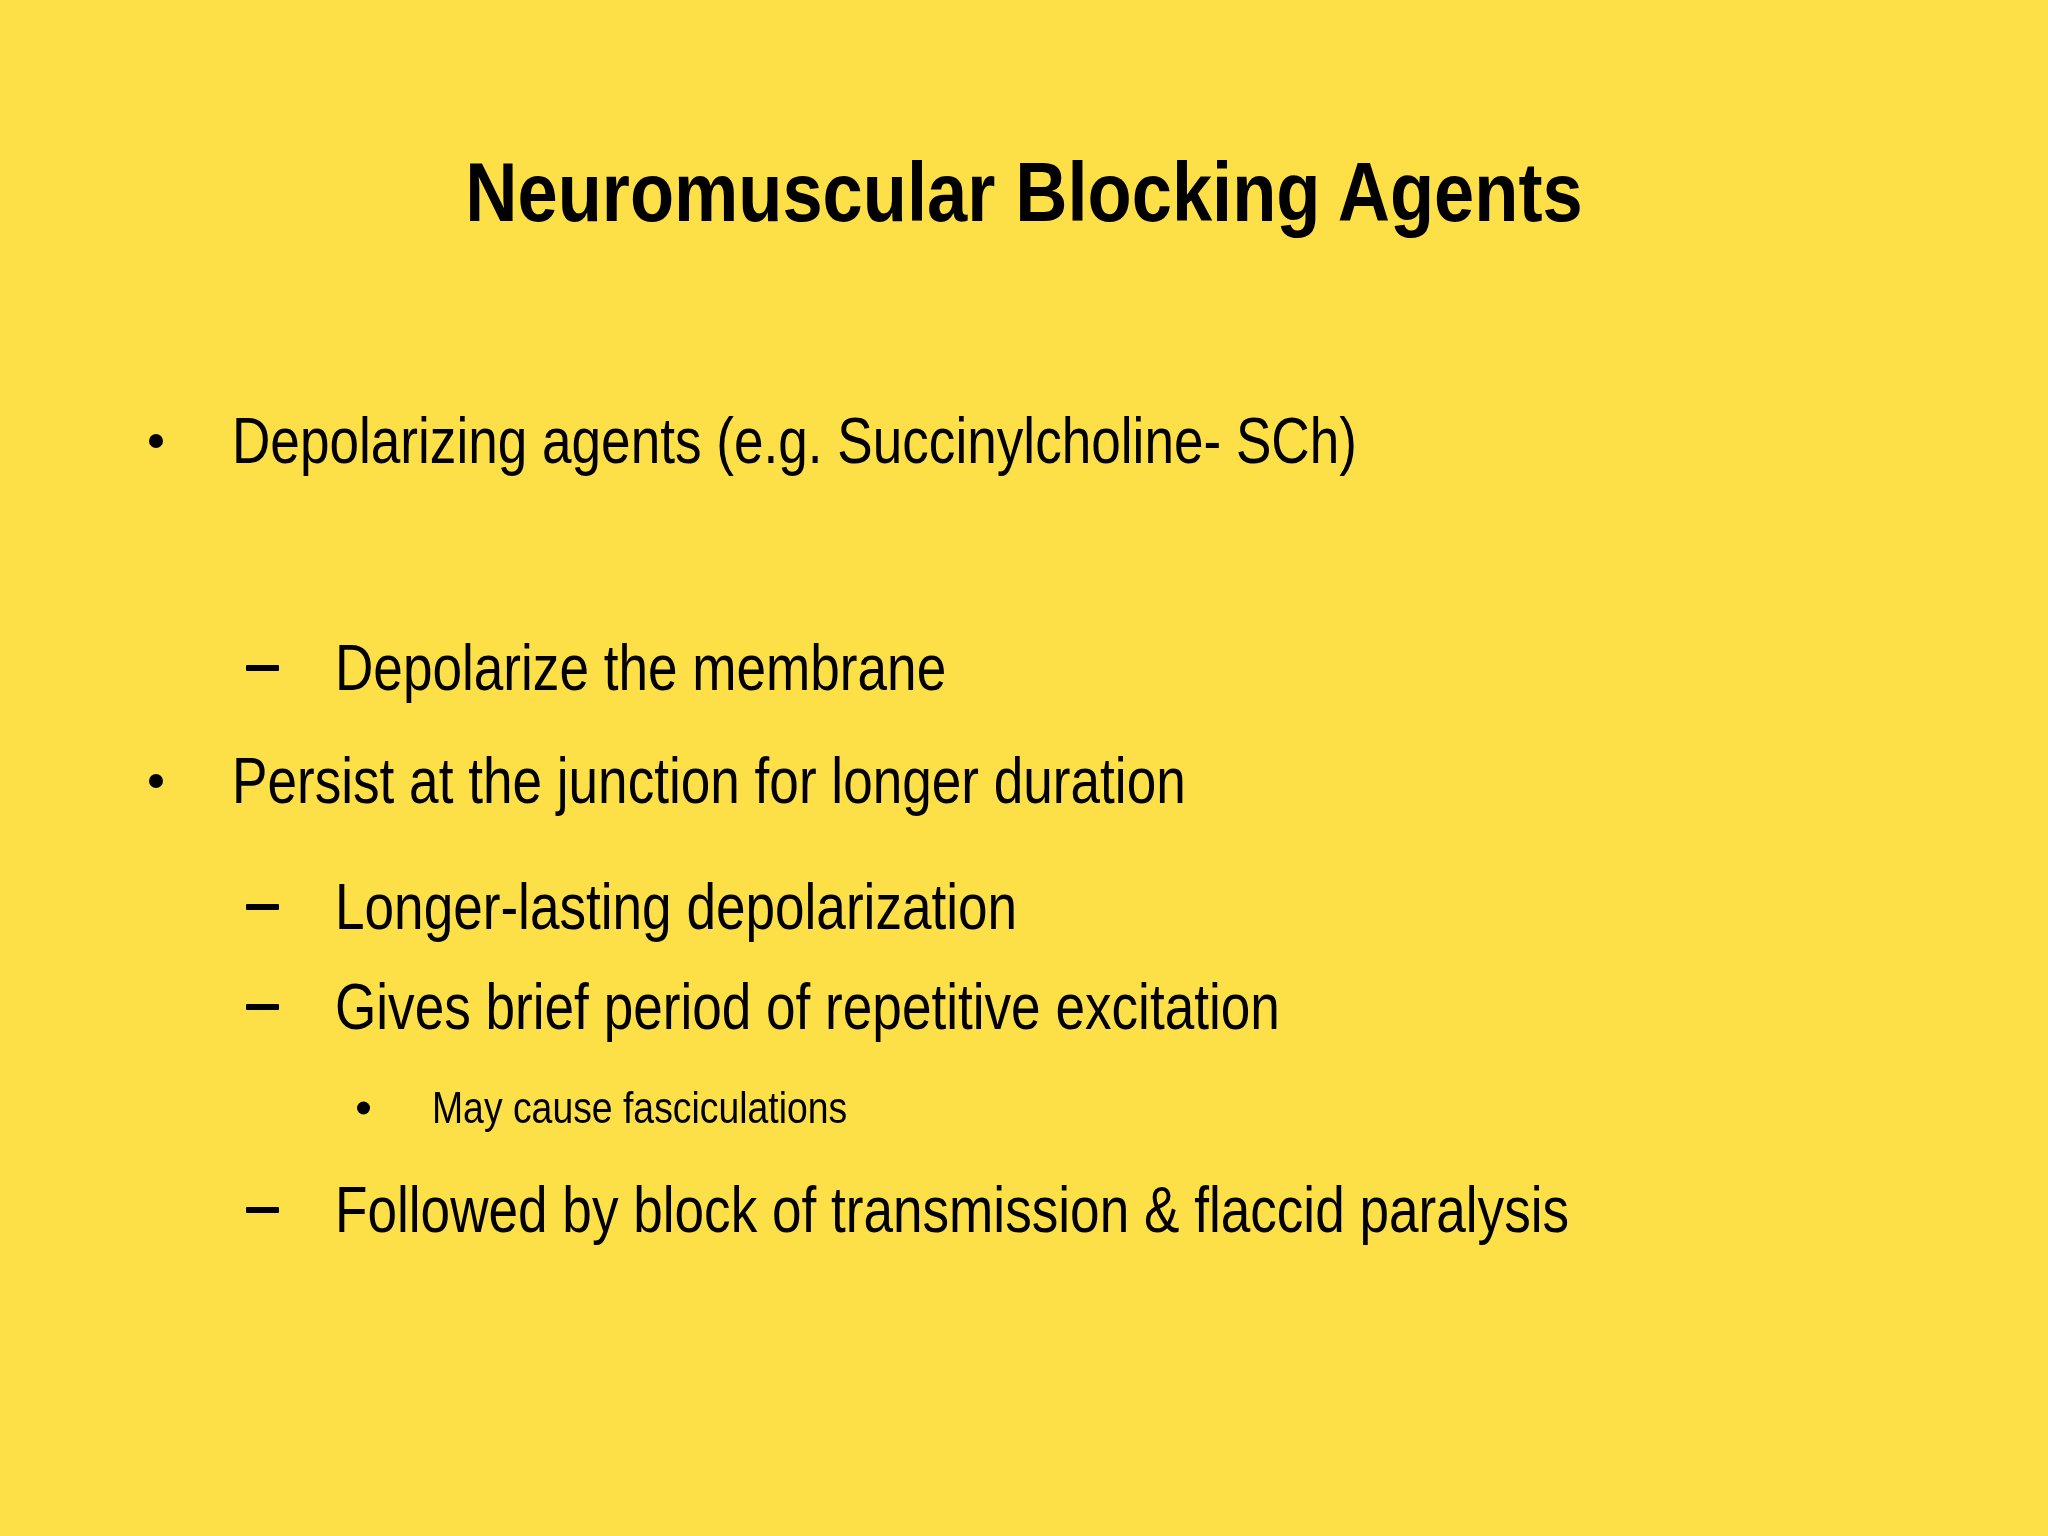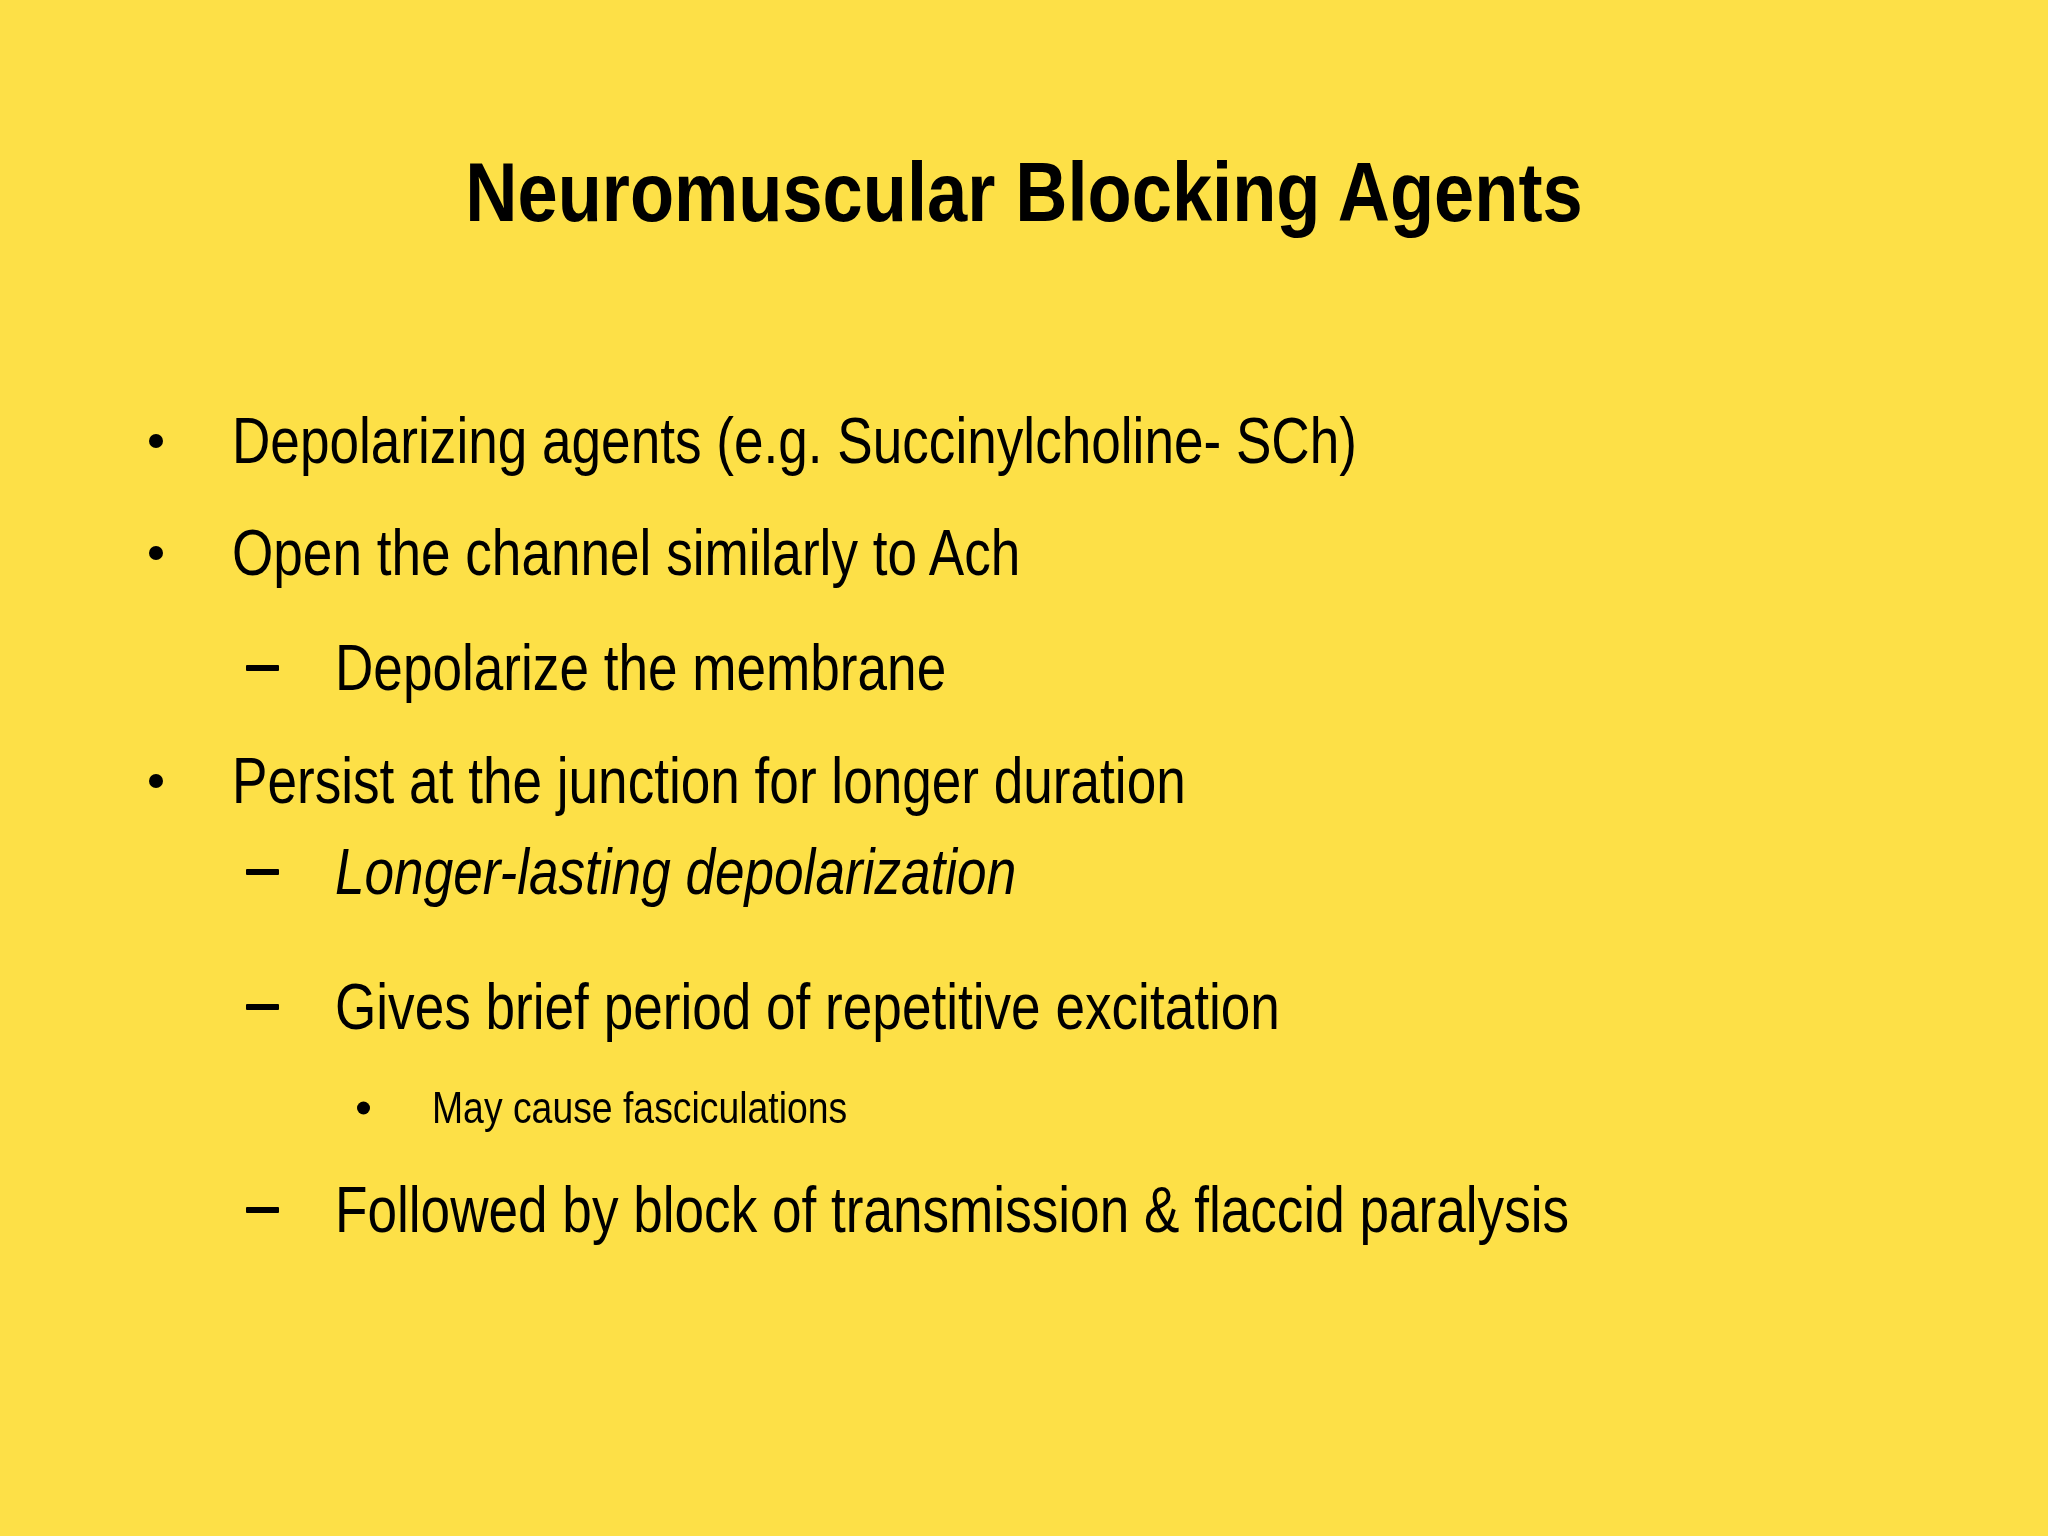--- a/index.html
+++ b/index.html
@@ -95,36 +95,32 @@
 <body>
 
 <div class="slide" style="background: #fde047; color: rgb(0, 0, 0);">
   <h1 class="title">Neuromuscular Blocking Agents</h1>
   <div class="bullets" id="bullet-list">
   <div class="row l1" style="top: 441px;">
     <span class="marker"></span>
     <span class="text">Depolarizing agents (e.g. Succinylcholine- SCh)</span>
   </div>
 
-  <div class="row l1" style="top: 553px;">
-    <span class="marker"></span>
-    <span class="text">Open the channel similarly to Ach</span>
-  </div>
 
   <div class="row l2" style="top: 668px;">
     <span class="marker"></span>
     <span class="text">Depolarize the membrane</span>
   </div>
 
   <div class="row l1" style="top: 781px;">
     <span class="marker"></span>
     <span class="text">Persist at the junction for longer duration</span>
   </div>
 
-  <div class="row l2" style="top: 872px; font-style: italic;">
+  <div class="row l2" style="top: 907px;">
     <span class="marker"></span>
     <span class="text">Longer-lasting depolarization</span>
   </div>
 
   <div class="row l2" style="top: 1007px;">
     <span class="marker"></span>
     <span class="text">Gives brief period of repetitive excitation</span>
   </div>
 
   <div class="row l3" style="top: 1108px;">

